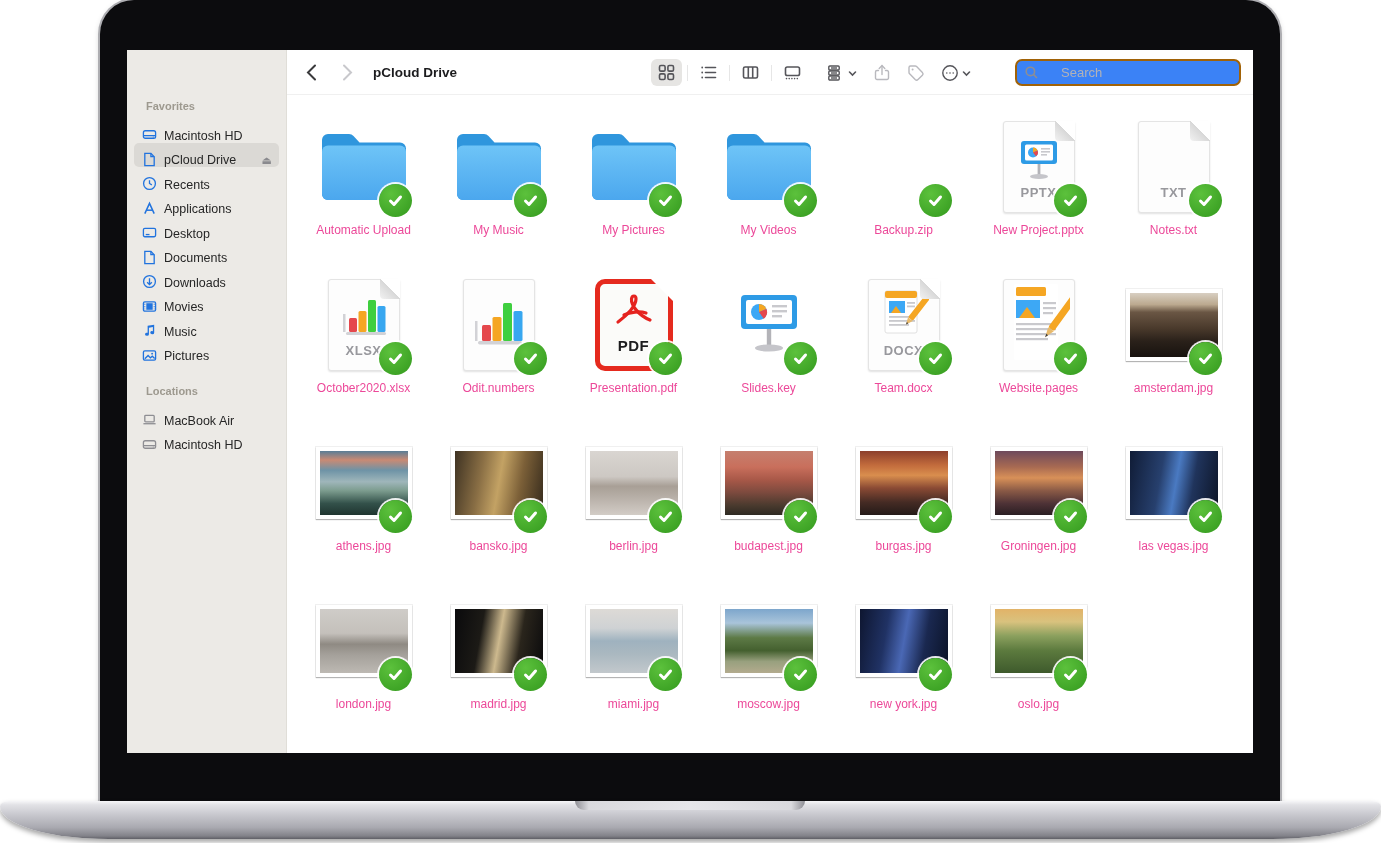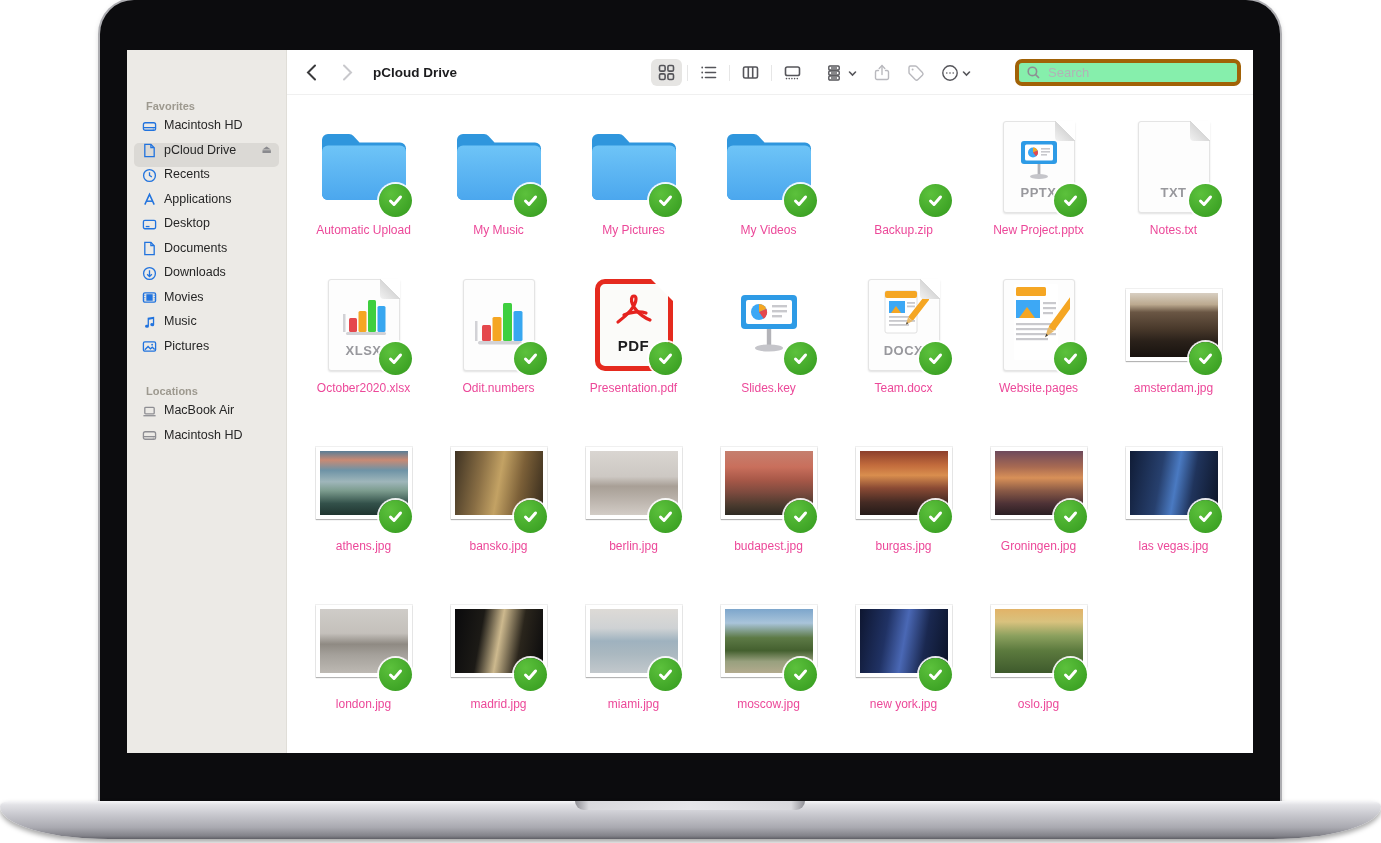--- a/index.html
+++ b/index.html
@@ -17,21 +17,21 @@
   .base-notch { position:absolute; left:575px; top:0; width:230px; height:9px;
           background:linear-gradient(90deg,#8f8f95 0%, #d9d9dd 6%, #e6e6ea 50%, #d9d9dd 94%, #8f8f95 100%);
           border-radius:0 0 10px 10px; }
   .screen { position:absolute; left:127px; top:50px; width:1126px; height:703px; background:#ffffff; overflow:hidden; }
 
   
   .sidebar { position:absolute; left:0; top:0; width:160px; height:100%;
              background:#eceae6; border-right:1px solid #e0ded8; padding-top:50px; }
   .sb-section-label { font-size:11px; font-weight:700; color:#9d998f; padding:0 0 6px 19px; }
   .sb-gap { height:22px; }
-  .sb-item { display:flex; align-items:flex-start; height:24.5px; margin:0 7px; padding:0 7px; border-radius:5px;
+  .sb-item { display:flex; align-items:flex-end; height:24.5px; margin:0 7px; padding:0 7px; border-radius:5px;
              font-size:12.5px; color:#262626; cursor:default; }
   .sb-item.selected { background:#dbd9d5; }
   .sb-icon { width:16px; height:16px; margin-right:7px; flex:0 0 16px; color:#2173de; display:flex; align-items:center; justify-content:center; }
   .sb-icon svg { width:15px; height:15px; }
   .sb-icon.gray { color:#8e8e93; }
   .sb-eject { margin-left:auto; color:#8a8a8e; font-size:11px; }
 
   .toolbar { position:absolute; left:160px; top:0; width:966px; height:45px; background:#fff;
              border-bottom:1px solid rgba(0,0,0,.06); }
   .tb-abs { position:absolute; top:0; height:45px; display:flex; align-items:center; }
@@ -41,22 +41,22 @@
   .tb-title { left:86px; font-size:13.5px; font-weight:700; color:#1c1c1e; }
   .view-group { left:364px; gap:2px; }
   .view-btn { width:31px; height:27px; display:flex; align-items:center; justify-content:center; border-radius:6px; color:#55555a; }
   .view-btn.selected { background:#e6e5e3; }
   .view-btn svg { width:17px; height:17px; }
   .view-sep { width:1px; height:16px; background:#e6e6e6; margin:0 3px; }
   .action-group { left:537px; gap:10px; color:#55555a; }
   .tb-act { display:flex; align-items:center; gap:3px; padding:0 3px; }
   .tb-act svg { width:18px; height:18px; }
   .tb-act .chev svg { width:9px; height:9px; }
-  .searchbox { position:absolute; right:12px; top:9px; width:226px; height:27px; border:4px solid #a16207; border-radius:7px;
-               background:#86efac; display:flex; align-items:center; padding:0 8px; gap:8px; }
+  .searchbox { position:absolute; right:12px; top:9px; width:226px; height:27px; border:2px solid #a16207; border-radius:7px;
+               background:#3b82f6; display:flex; align-items:center; padding:0 8px; gap:23px; }
   .searchbox svg { width:13px; height:13px; color:#8e8e93; flex:0 0 13px; }
   .searchbox input { border:none; outline:none; width:100%; font-size:13px; color:#333; background:transparent; font-family:inherit; }
   .searchbox input::placeholder { color:#b2b2b7; }
 
   
   .content { position:absolute; left:160px; top:45px; width:966px; height:658px; background:#fff; overflow:hidden; }
   .grid { display:grid; grid-template-columns:repeat(7,135px); grid-auto-rows:158px; padding:14px 0 0 9px; }
   .cell { display:flex; flex-direction:column; align-items:center; padding-top:8px; }
   .thumb { position:relative; width:100px; height:100px; display:flex; align-items:center; justify-content:center; }
   .label { margin-top:6px; font-size:12px; color:#ec4899; text-align:center; white-space:nowrap; }

